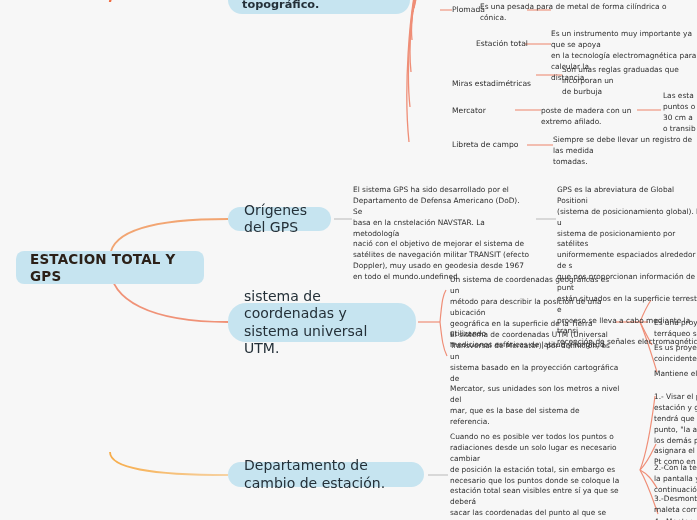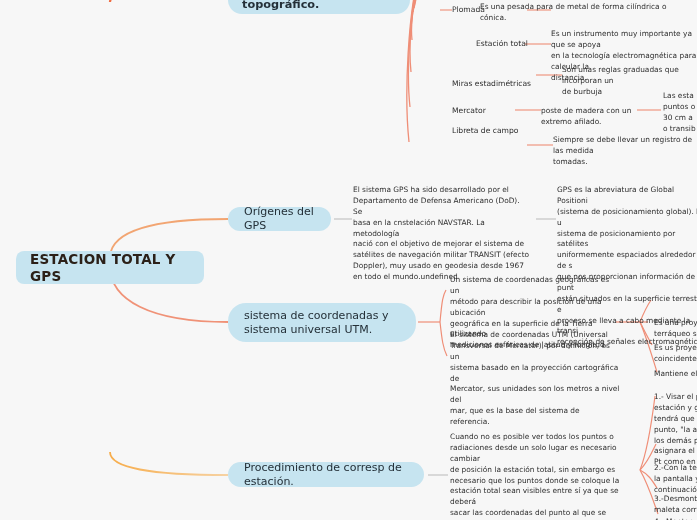--- a/index.html
+++ b/index.html
@@ -52,21 +52,21 @@
   .root .node-label {
     font-weight: bold;
     font-size: 13.5px;
     letter-spacing: 0.2px;
     color: #2b2018;
   }
   .branch-node {
     padding: 0 16px;
   }
   .branch-node .node-label {
-    font-size: 11px;
+    font-size: 14px;
     color: #243038;
   }
   .node-topcut {
     left: 228px;
     top: -20px;
     width: 182px;
     height: 34px;
     border-radius: 14px;
     padding: 0 14px;
     align-items: flex-end;
@@ -205,21 +205,21 @@
   <div class="txt" style="left:562px; top:65px; width:140px;">Son unas reglas graduadas que incorporan un
 de burbuja</div>
 
   <div class="leaf-label" style="left:452px; top:106px;">Mercator</div>
   <div class="txt" style="left:541px; top:106px; width:100px;">poste de madera con un extremo afilado.</div>
   <div class="txt" style="left:663px; top:91px; width:60px;">Las esta
 puntos o
 30 cm a
 o transib</div>
 
-  <div class="leaf-label" style="left:452px; top:126px;">Libreta de campo</div>
+  <div class="leaf-label" style="left:452px; top:140px;">Libreta de campo</div>
   <div class="txt" style="left:553px; top:135px; width:150px;">Siempre se debe llevar un registro de las medida
 tomadas.</div>
 
   <div class="node branch-node node-origenes">
     <span class="node-label">Orígenes del GPS</span>
   </div>
   <div class="txt" style="left:353px; top:185px; width:178px;">El sistema GPS ha sido desarrollado por el
 Departamento de Defensa Americano (DoD). Se
 basa en la cnstelación NAVSTAR. La metodología
 nació con el objetivo de mejorar el sistema de
@@ -249,21 +249,21 @@
 geográfica en la superficie de la Tierra utilizando
 mediciones esféricas de latitud y longitud.</div>
 
   <div class="txt" style="left:654px; top:318px; width:60px;">Es una proye
 terráqueo so</div>
   <div class="txt" style="left:654px; top:343px; width:60px;">Es us proyec
 coincidente c</div>
   <div class="txt" style="left:654px; top:369px; width:60px;">Mantiene el v</div>
 
   <div class="node branch-node node-proc">
-    <span class="node-label">Procedimiento de corresp de estación.</span>
+    <span class="node-label">Departamento de cambio de estación.</span>
   </div>
   <div class="txt" style="left:450px; top:432px; width:180px;">Cuando no es posible ver todos los puntos o
 radiaciones desde un solo lugar es necesario cambiar
 de posición la estación total, sin embargo es
 necesario que los puntos donde se coloque la
 estación total sean visibles entre sí ya que se deberá
 sacar las coordenadas del punto al que se moverá la
 estación total y establecerlo como punto de control
 debiendo ser señalada como tal, se recomienda
 también anotar estas coordenadas en la libreta de

